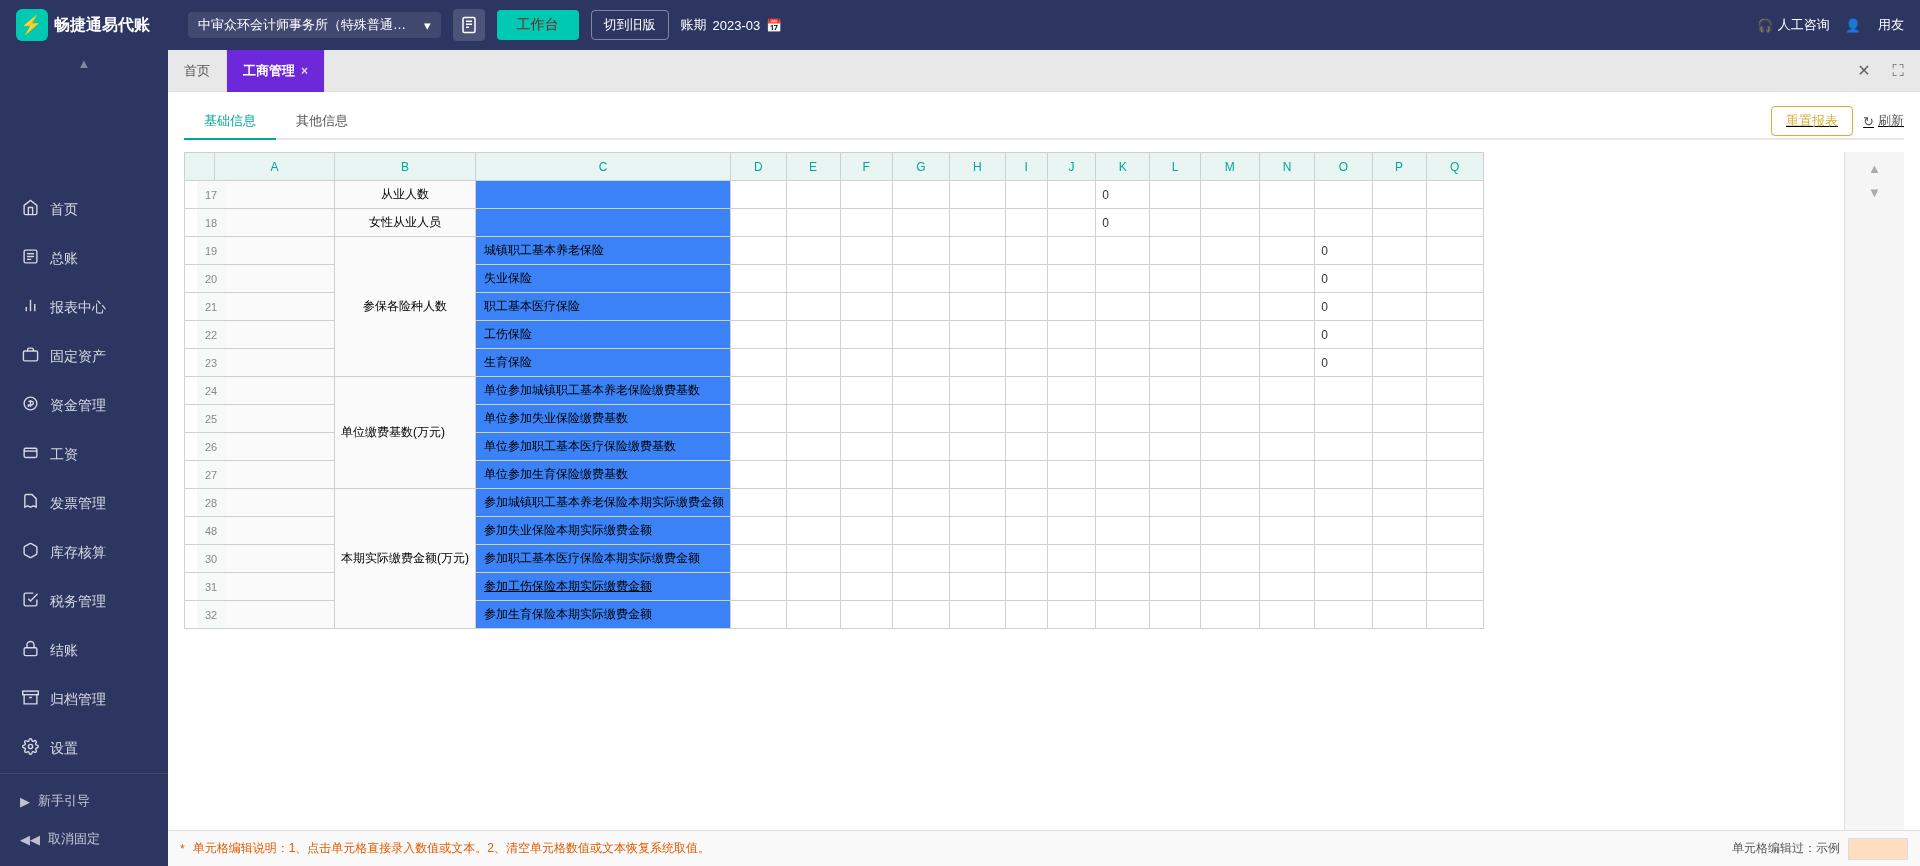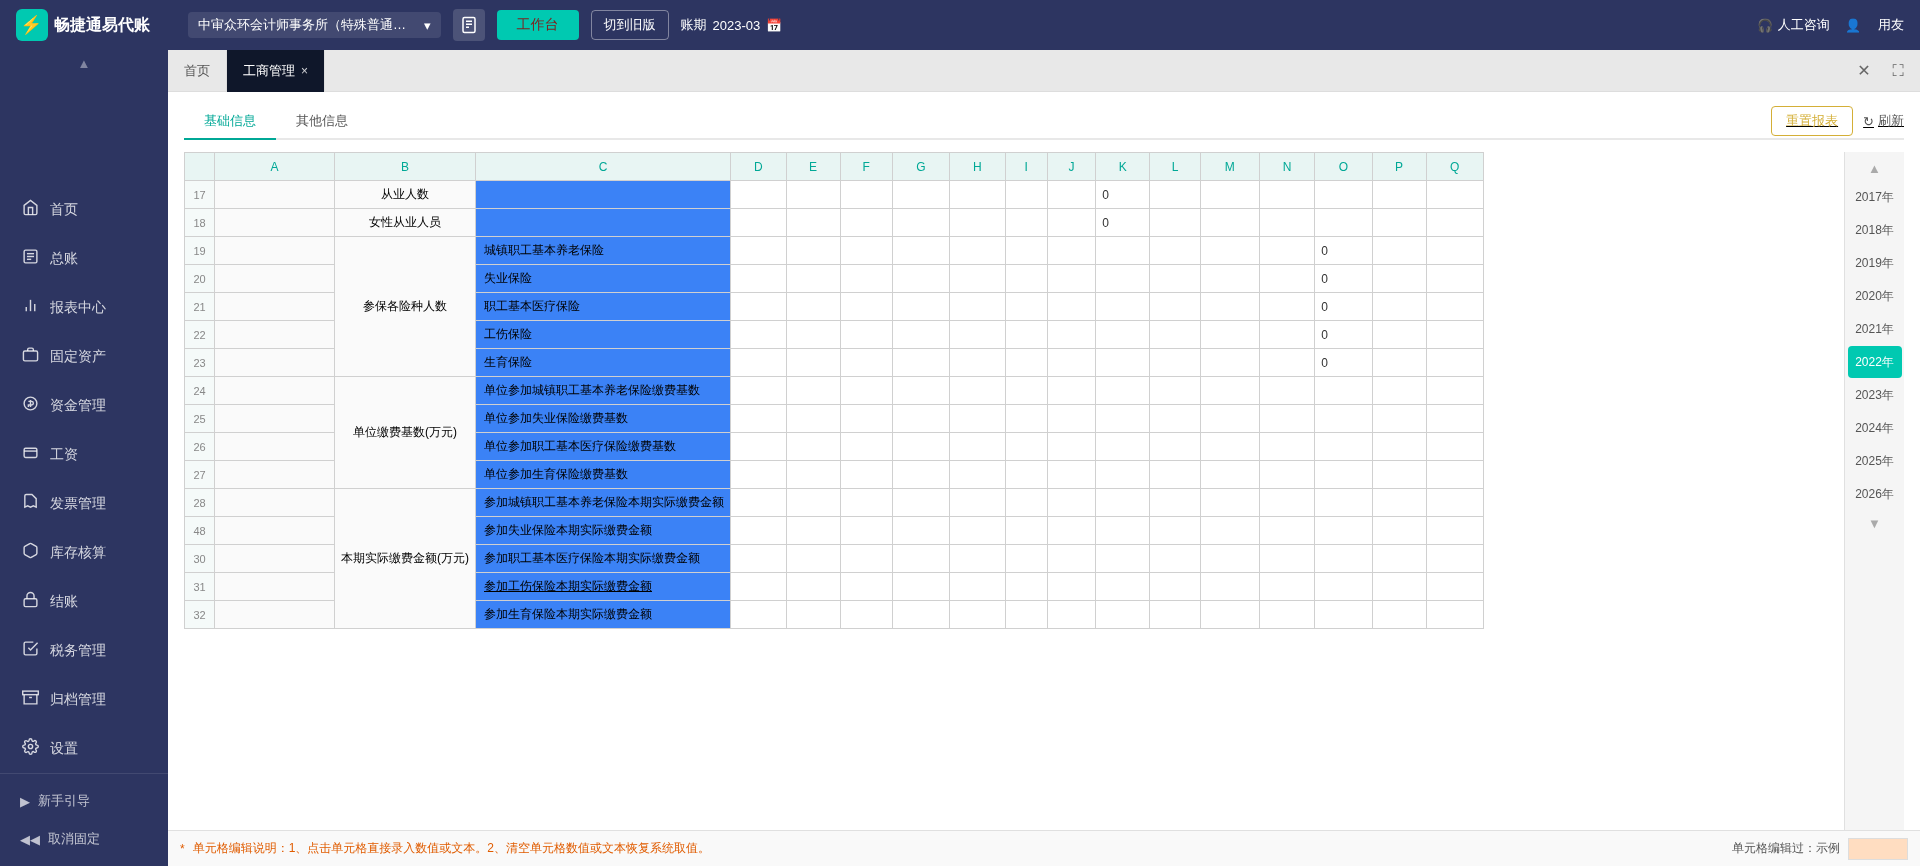--- a/index.html
+++ b/index.html
@@ -108,21 +108,21 @@
     }
     table.sheet th {
       background: #e8f5f3; color: #00a896; text-align: center;
       font-weight: 500; position: sticky; top: 0; z-index: 2;
     }
     table.sheet th.row-num-header {
       width: 30px; background: #e8f5f3;
     }
     table.sheet td.row-num {
       background: #f5faf9; text-align: center; color: #888; font-size: 11px;
-      width: 30px; position: sticky; left: 0; z-index: 1;
+      width: 30px; position: sticky; left: 12px; z-index: 1;
     }
     table.sheet td.col-a { width: 120px; text-align: center; background: #fafafa; }
     table.sheet td.col-b { width: 140px; text-align: center; background: #fafafa; }
     table.sheet td.col-c { width: 220px; background: #3b82f6; }
     table.sheet td.val-cell { background: #fff; }
     table.sheet td.zero { color: #333; }
 
     
     .status-bar {
       height: 36px; background: #f9f9f9; border-top: 1px solid #e0e0e0;
@@ -230,31 +230,31 @@
     <span class="sidebar-label">发票管理</span>
   </div>
       <div class="sidebar-item">
     <span class="sidebar-icon"><svg width="17" height="17" fill="none" stroke="currentColor" stroke-width="2" viewBox="0 0 24 24">
             <path d="M21 16V8a2 2 0 00-1-1.73l-7-4a2 2 0 00-2 0l-7 4A2 2 0 003 8v8a2 2 0 001 1.73l7 4a2 2 0 002 0l7-4A2 2 0 0021 16z"></path>
           </svg></span>
     <span class="sidebar-label">库存核算</span>
   </div>
       <div class="sidebar-item">
     <span class="sidebar-icon"><svg width="17" height="17" fill="none" stroke="currentColor" stroke-width="2" viewBox="0 0 24 24">
+            <path d="M9 11l3 3L22 4"></path>
+            <path d="M21 12v7a2 2 0 01-2 2H5a2 2 0 01-2-2V5a2 2 0 012-2h11"></path>
+          </svg></span>
+    <span class="sidebar-label">税务管理</span>
+  </div>
+      <div class="sidebar-item">
+    <span class="sidebar-icon"><svg width="17" height="17" fill="none" stroke="currentColor" stroke-width="2" viewBox="0 0 24 24">
             <rect x="3" y="11" width="18" height="11" rx="2"></rect>
             <path d="M7 11V7a5 5 0 0110 0v4"></path>
           </svg></span>
     <span class="sidebar-label">结账</span>
-  </div>
-      <div class="sidebar-item">
-    <span class="sidebar-icon"><svg width="17" height="17" fill="none" stroke="currentColor" stroke-width="2" viewBox="0 0 24 24">
-            <path d="M9 11l3 3L22 4"></path>
-            <path d="M21 12v7a2 2 0 01-2 2H5a2 2 0 01-2-2V5a2 2 0 012-2h11"></path>
-          </svg></span>
-    <span class="sidebar-label">税务管理</span>
   </div>
       <div class="sidebar-item">
     <span class="sidebar-icon"><svg width="17" height="17" fill="none" stroke="currentColor" stroke-width="2" viewBox="0 0 24 24">
             <polyline points="21 8 21 21 3 21 3 8"></polyline>
             <rect x="1" y="3" width="22" height="5"></rect>
             <line x1="10" y1="12" x2="14" y2="12"></line>
           </svg></span>
     <span class="sidebar-label">归档管理</span>
   </div>
       <div class="sidebar-item">
@@ -276,21 +276,21 @@
     </div>
   </div>
 </div>
 
 <div class="main">
 
   <div class="tabs-bar">
     <div class="tab-item tab-home">
       <span>首页</span>
     </div>
-    <div class="tab-item active" style="background:#0f172a; color:#fff;">
+    <div class="tab-item active" style="background:#6d28d9; color:#fff;font-weight:bold;">
       <span>工商管理</span>
       <span class="tab-close" style="color:rgba(255,255,255,0.8);">×</span>
     </div>
     <div class="tab-controls">
       <div class="tab-ctrl-btn">✕</div>
       <div class="tab-ctrl-btn">⛶</div>
     </div>
   </div>
 
   <div class="content-area">
@@ -469,21 +469,21 @@
                 <td class="val-cell"></td>
                 <td class="val-cell"></td>
                 <td class="val-cell"></td>
                 <td class="val-cell zero">0</td>
                 <td class="val-cell"></td>
                 <td class="val-cell"></td>
               </tr>
               <tr>
                 <td class="row-num">24</td>
                 <td class="col-a"></td>
-                <td class="col-b" rowspan="4" style="text-align: center;">单位缴费基数(万元)</td>
+                <td class="col-b" rowspan="4" style="text-align: left;">单位缴费基数(万元)</td>
                 <td class="col-c" style="padding-left: 8px;">单位参加城镇职工基本养老保险缴费基数</td>
                 <td class="val-cell"></td>
                 <td class="val-cell"></td>
                 <td class="val-cell"></td>
                 <td class="val-cell"></td>
                 <td class="val-cell"></td>
                 <td class="val-cell"></td>
                 <td class="val-cell"></td>
                 <td class="val-cell"></td>
                 <td class="val-cell"></td>
@@ -645,32 +645,20 @@
                 <td class="val-cell"></td>
                 <td class="val-cell"></td>
                 <td class="val-cell"></td>
               </tr>
             </tbody>
         </table>
       </div>
 
       <div class="year-panel">
         <div class="year-panel-arrow">▲</div>
-        <div id="year-items">
-            <div class="year-item">2017年</div>
-            <div class="year-item">2018年</div>
-            <div class="year-item">2019年</div>
-            <div class="year-item">2020年</div>
-            <div class="year-item">2021年</div>
-            <div class="year-item active">2022年</div>
-            <div class="year-item">2023年</div>
-            <div class="year-item">2024年</div>
-            <div class="year-item">2025年</div>
-            <div class="year-item">2026年</div>
-          </div>
         <div class="year-panel-arrow">▼</div>
       </div>
     </div>
   </div>
 
   <div class="status-bar">
     <span class="tip-star">*</span>
     <span>单元格编辑说明：1、点击单元格直接录入数值或文本。2、清空单元格数值或文本恢复系统取值。</span>
     <div class="status-right">
       <span>单元格编辑过：示例</span>

